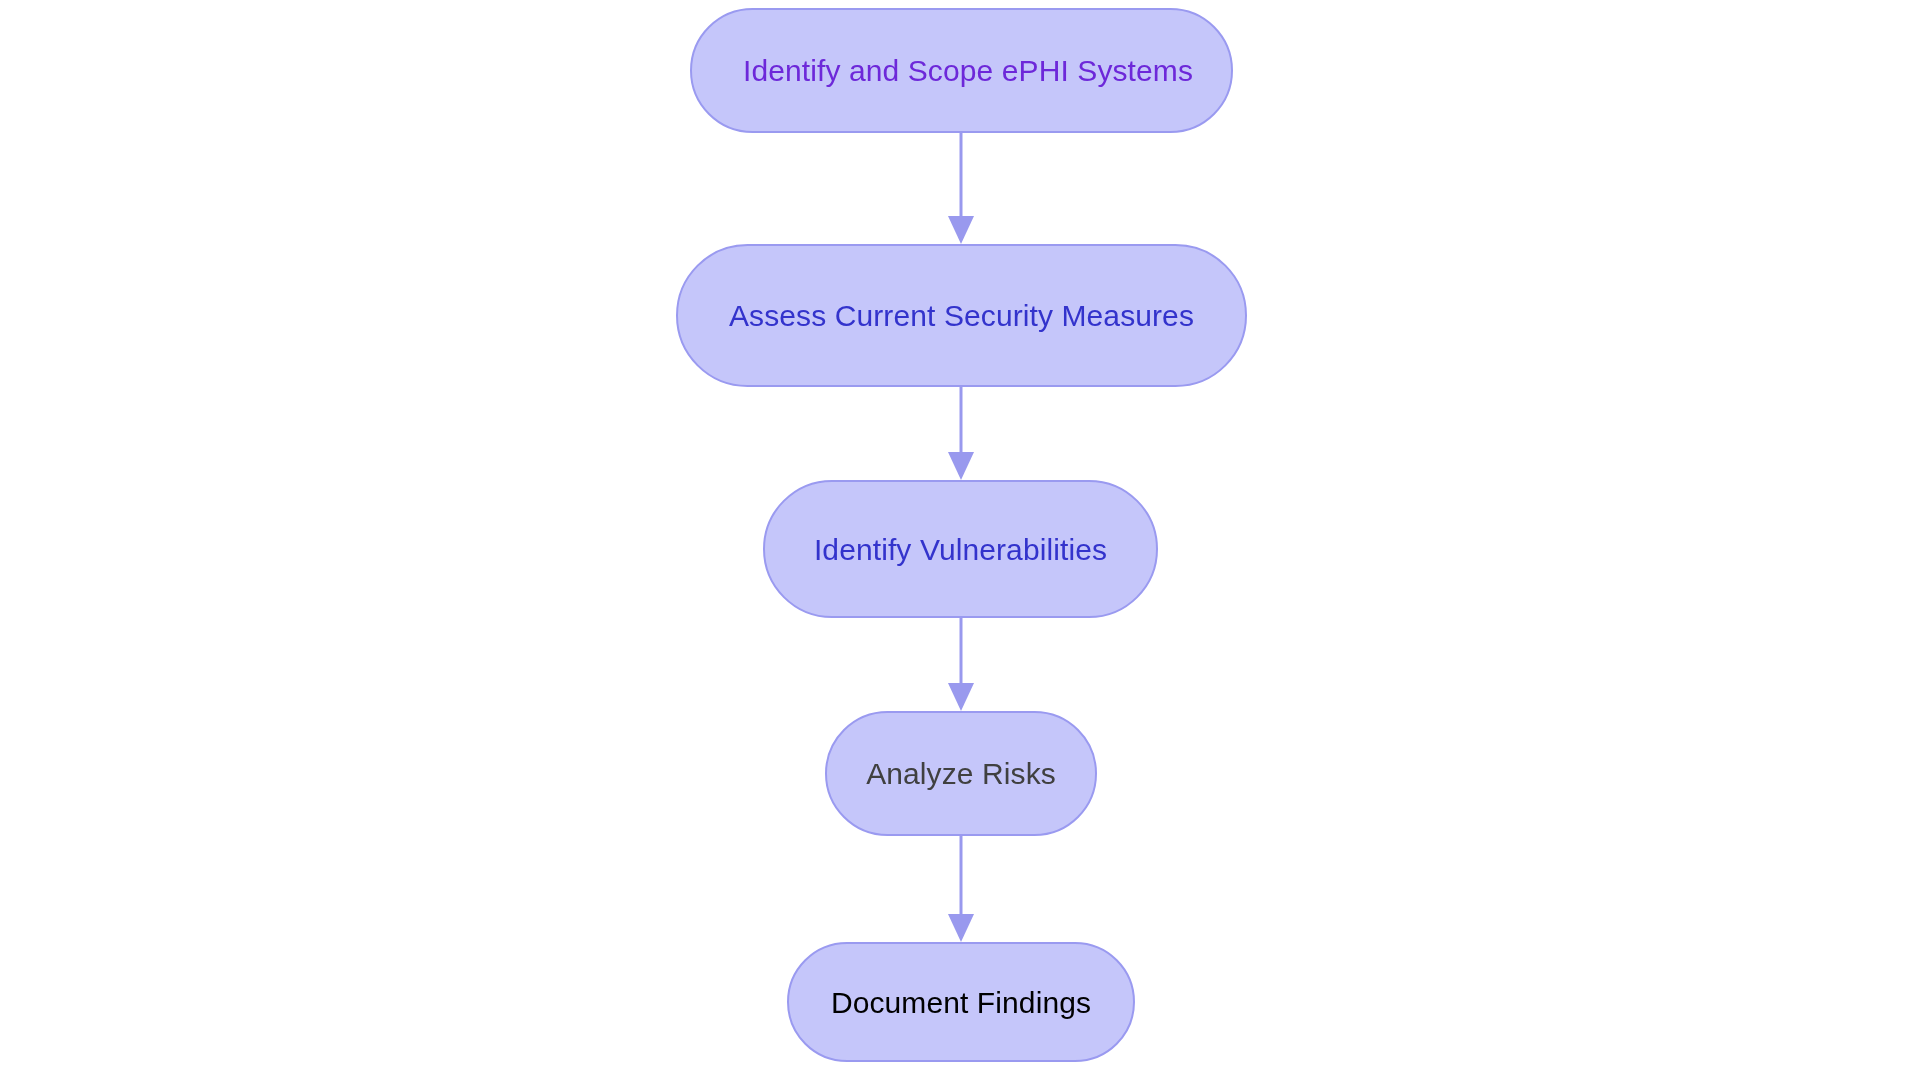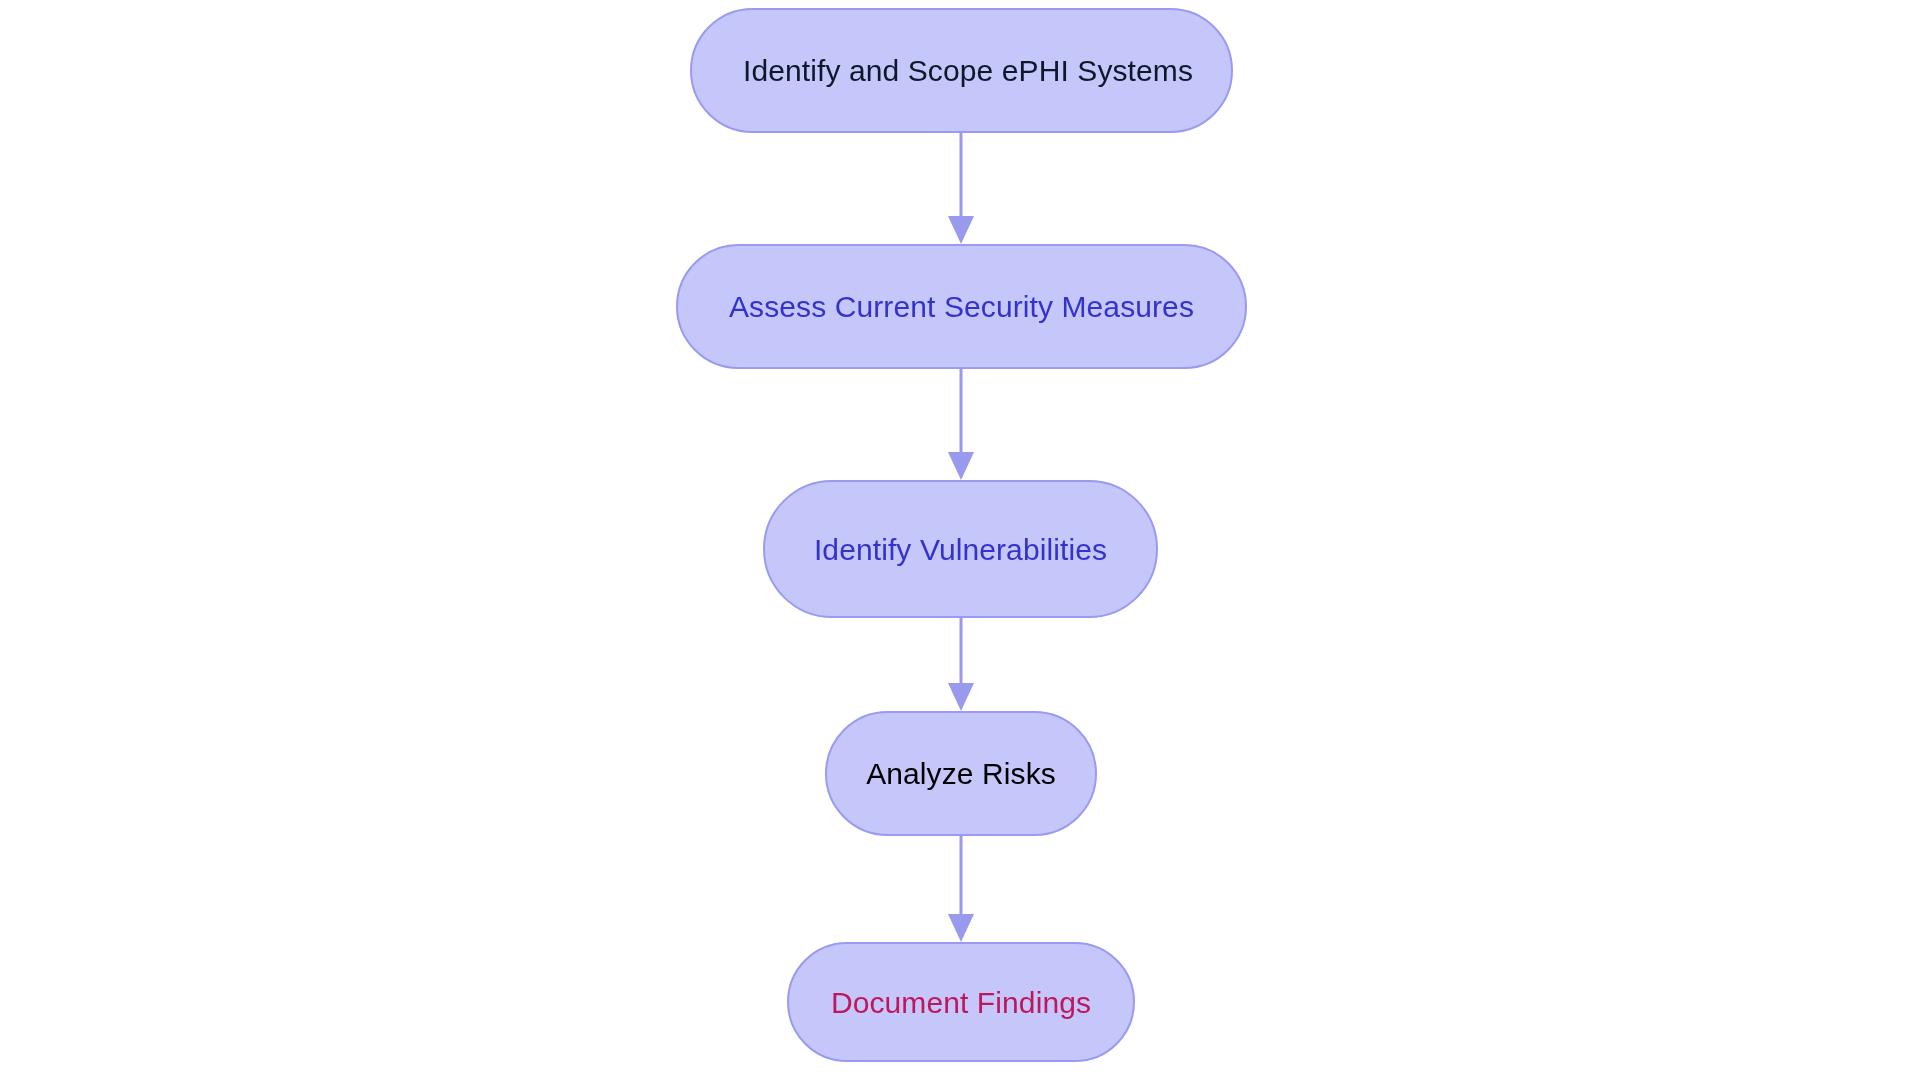--- a/index.html
+++ b/index.html
@@ -66,29 +66,29 @@
         </g>
         <g>
           <line x1="961" y1="836" x2="961" y2="920" stroke="#9999ee" stroke-width="3"></line>
           <polygon points="948,914 974,914 961,942" fill="#9999ee"></polygon>
         </g>
       </g>
   </svg>
 
   <div id="node-layer">
       <div class="node-shape" style="left: 690px; top: 8px; width: 543px; height: 125px; background: rgb(197, 198, 250); border-color: rgb(154, 154, 240);">
-        <span class="node-label" style="color: #0f172a; margin-left: 13px;">Identify and Scope ePHI Systems</span>
+        <span class="node-label" style="color: #6d28d9; margin-left: 13px;">Identify and Scope ePHI Systems</span>
       </div>
-      <div class="node-shape" style="left: 676px; top: 244px; width: 571px; height: 125px; background: rgb(197, 198, 250); border-color: rgb(154, 154, 240);">
+      <div class="node-shape" style="left: 676px; top: 244px; width: 571px; height: 143px; background: rgb(197, 198, 250); border-color: rgb(154, 154, 240);">
         <span class="node-label" style="color: rgb(51, 51, 204);">Assess Current Security Measures</span>
       </div>
       <div class="node-shape" style="left: 763px; top: 480px; width: 395px; height: 138px; background: rgb(197, 198, 250); border-color: rgb(154, 154, 240);">
         <span class="node-label" style="color: rgb(51, 51, 204);">Identify Vulnerabilities</span>
       </div>
       <div class="node-shape" style="left: 825px; top: 711px; width: 272px; height: 125px; background: rgb(197, 198, 250); border-color: rgb(154, 154, 240);">
-        <span class="node-label" style="color: #000000;">Analyze Risks</span>
+        <span class="node-label" style="color: #404040;">Analyze Risks</span>
       </div>
       <div class="node-shape" style="left: 787px; top: 942px; width: 348px; height: 120px; background: rgb(197, 198, 250); border-color: rgb(154, 154, 240);">
-        <span class="node-label" style="color: #be185d;">Document Findings</span>
+        <span class="node-label" style="color: #000000;">Document Findings</span>
       </div>
     </div>
 
 </div>
 
 </body></html>

